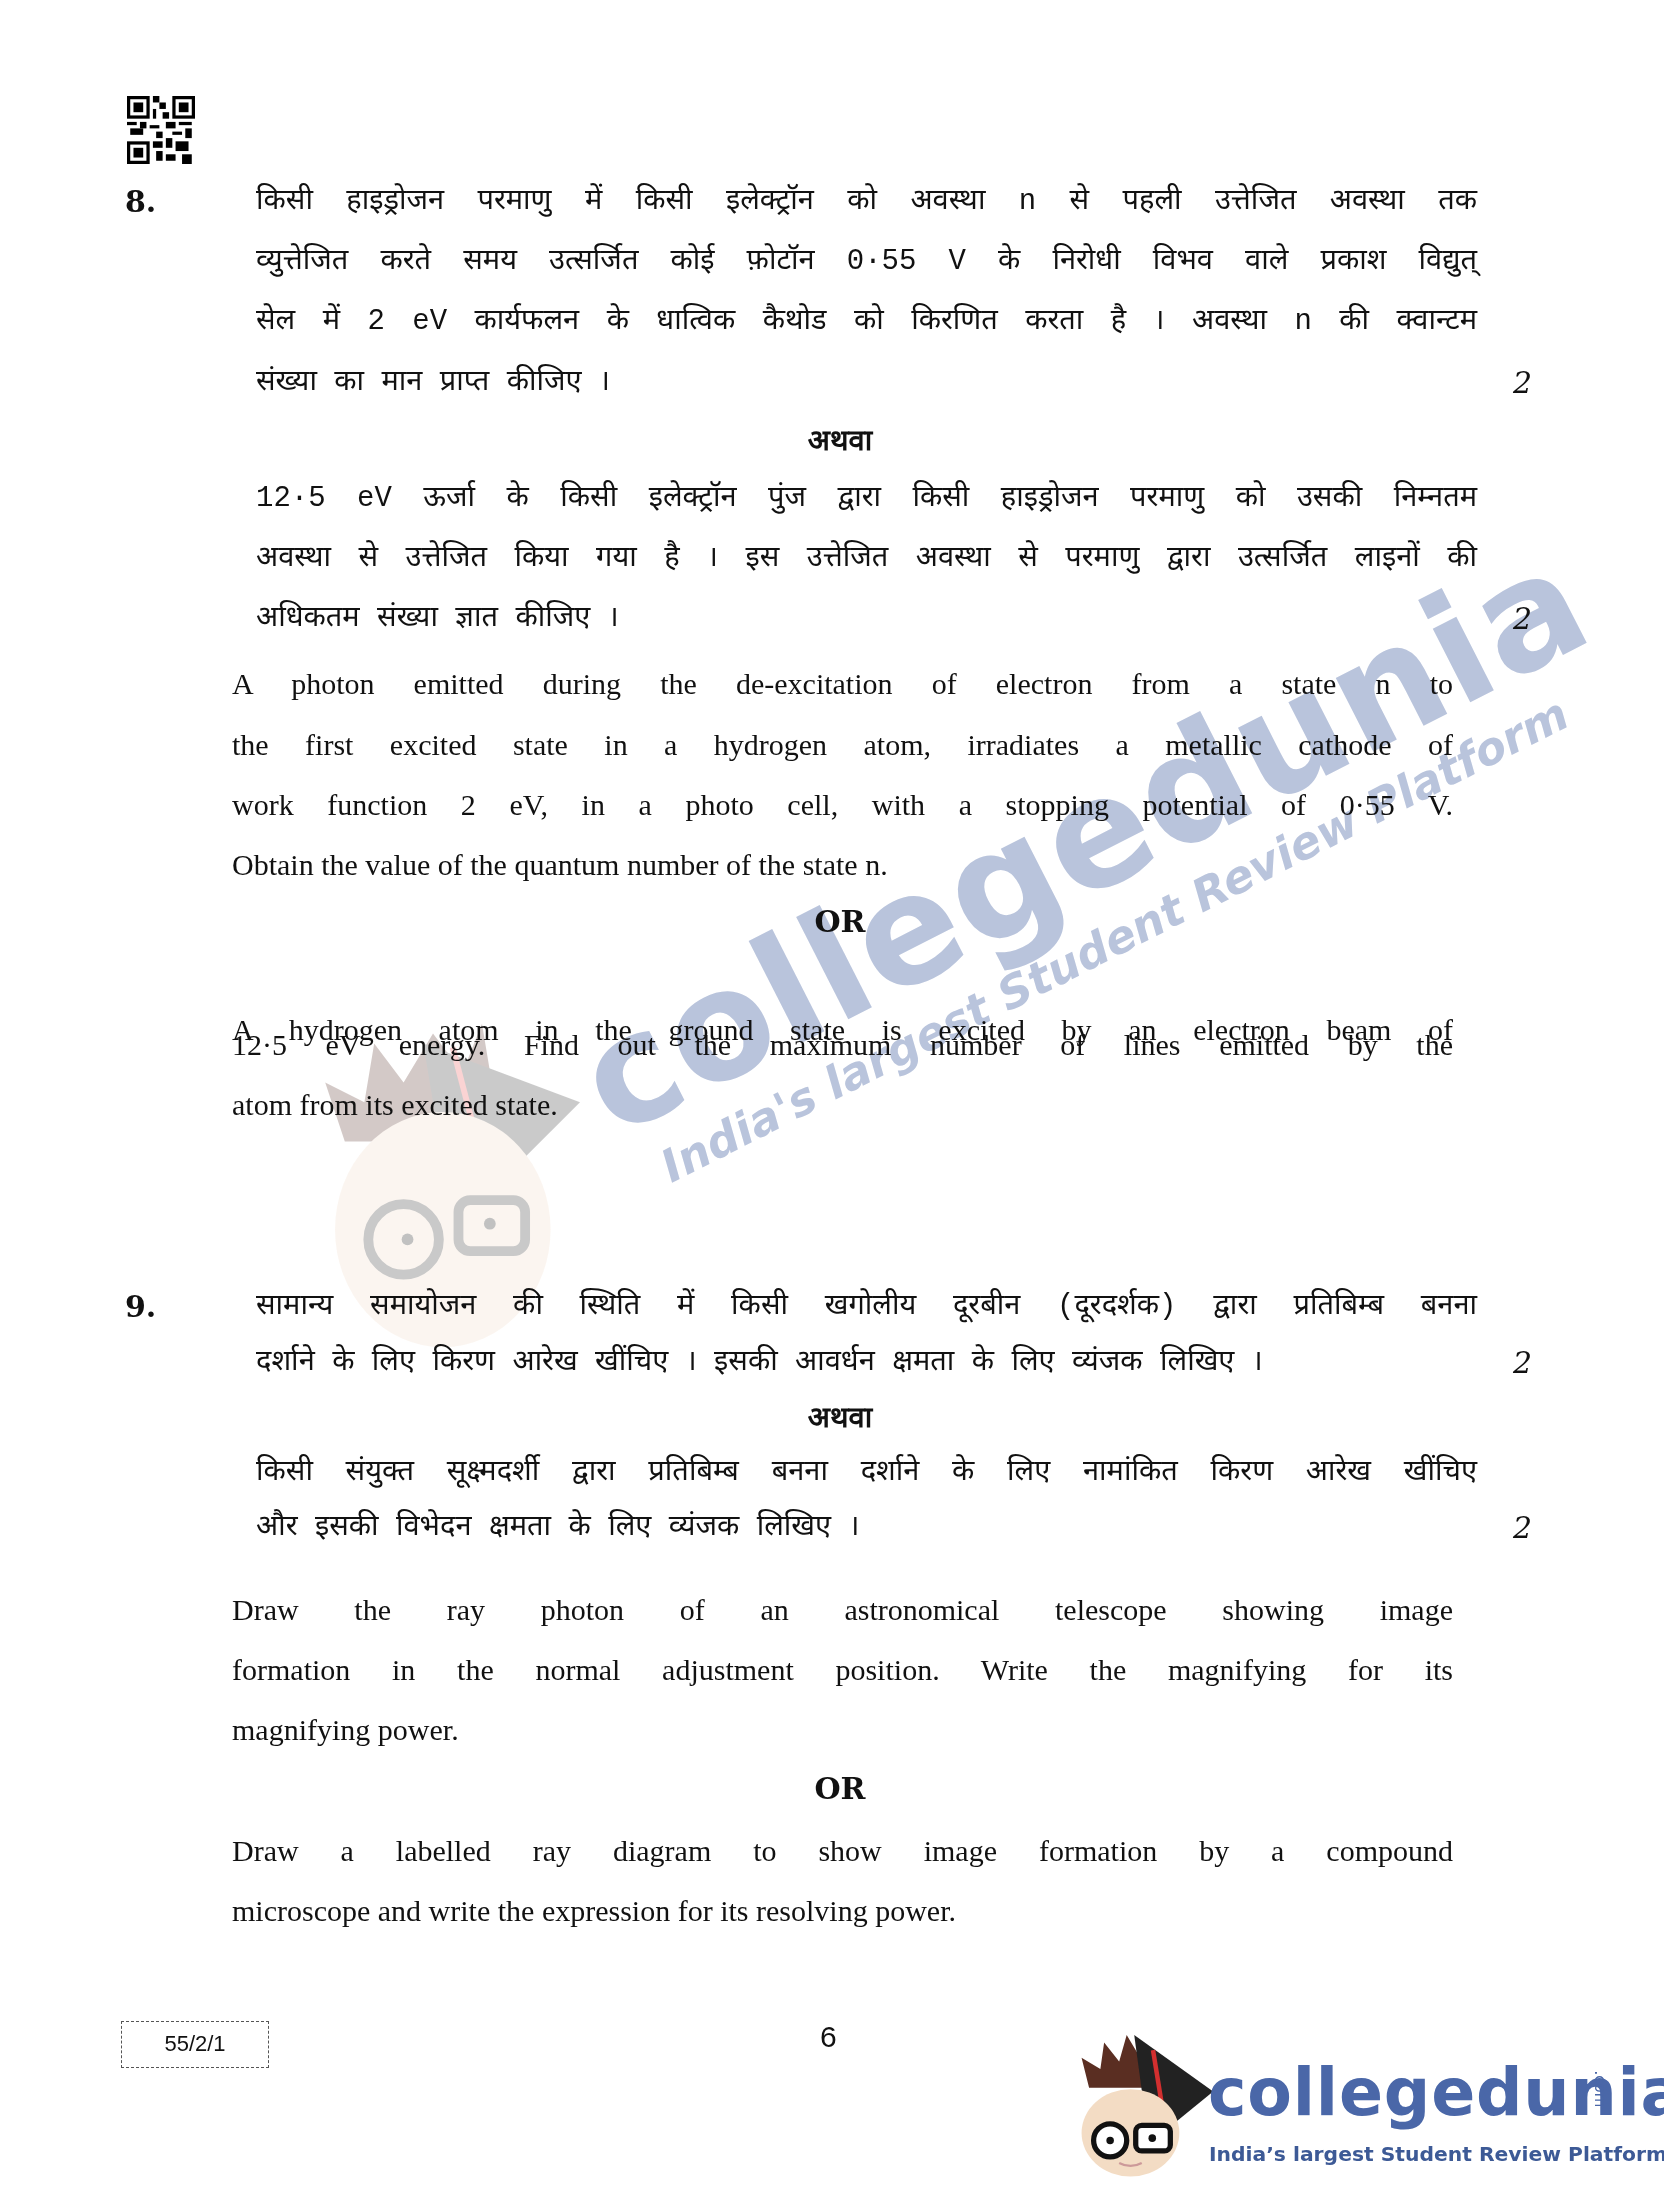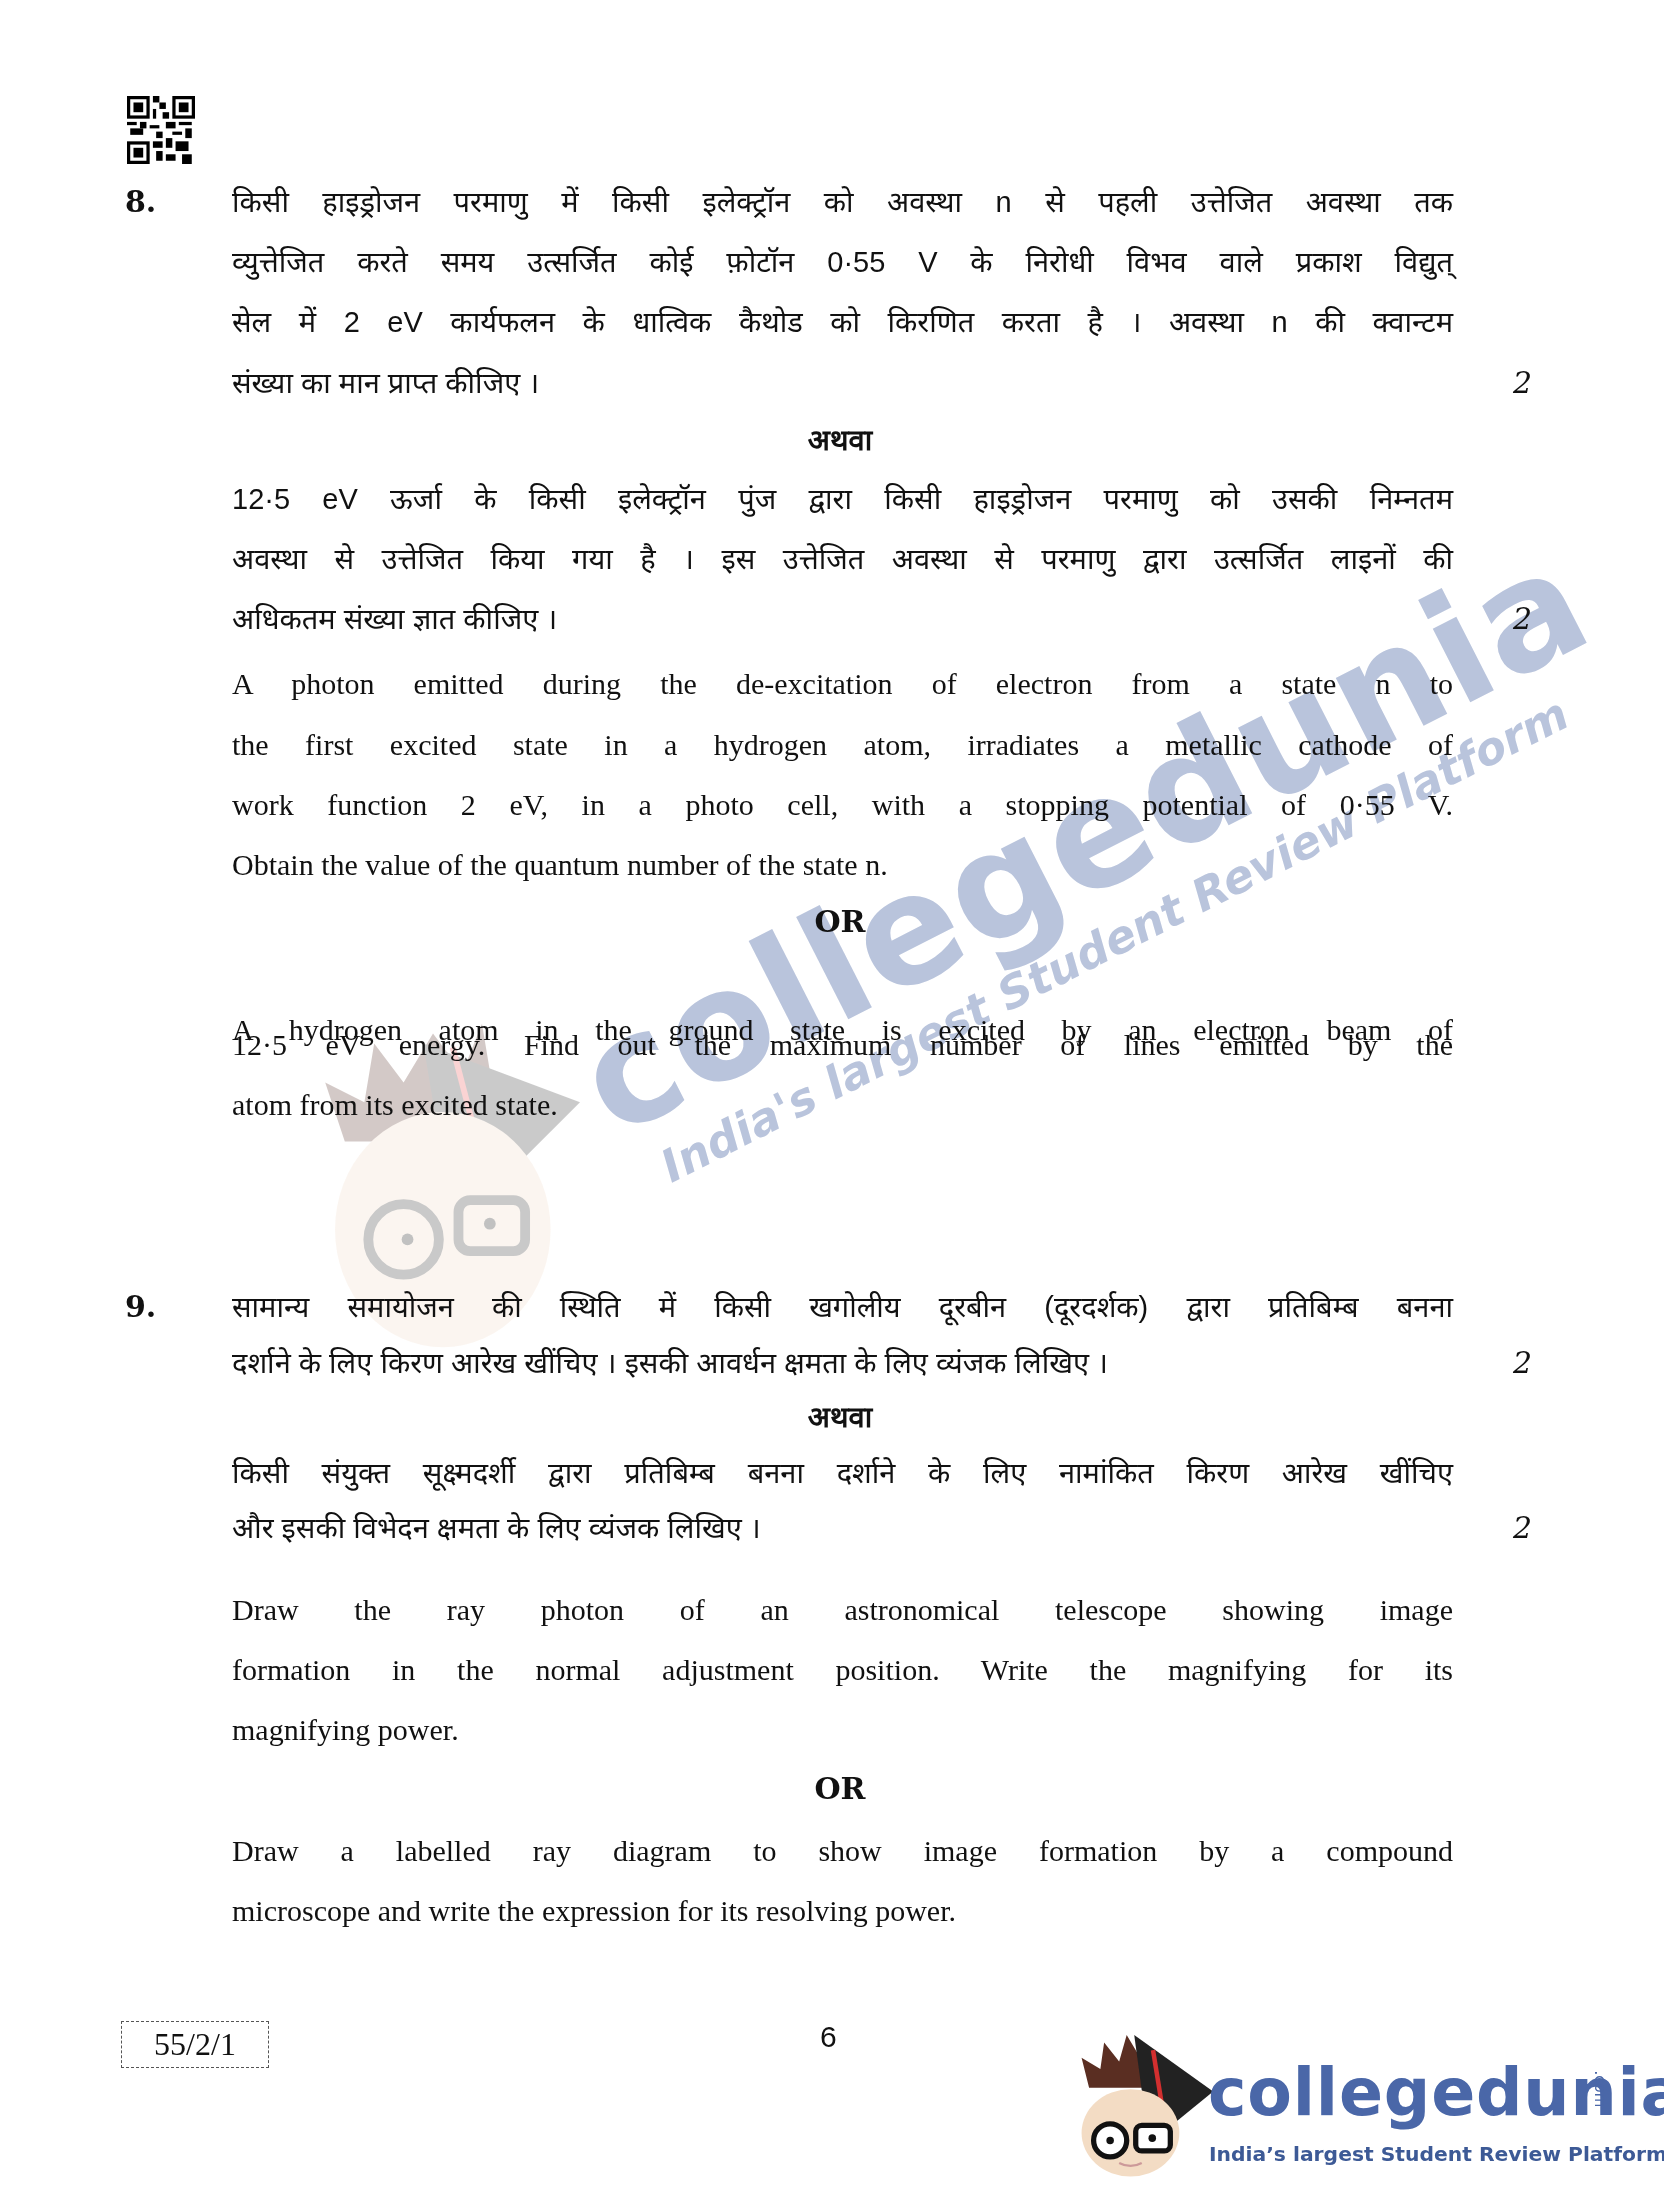--- a/index.html
+++ b/index.html
@@ -23,40 +23,40 @@
   }
   .wm-brand { font-size: 151px; font-weight: bold; letter-spacing: 1.5px; line-height: 1; }
   .wm-tag { font-size: 45px; font-weight: bold; font-style: italic; margin-left: 30px; }
 
   .content { position: relative; z-index: 1; }
   .line {
     position: absolute; left: 232px; width: 1221px;
     font-size: 30px; line-height: 36px; white-space: nowrap;
     text-align: justify; text-align-last: justify; font-family: Liberation Serif, serif;
   }
-  .hi { font-family: Liberation Sans, sans-serif; font-size: 29px; }
+  .hi { font-family: Liberation Mono, monospace; font-size: 29px; margin-left: 24px; }
   .last { text-align-last: left; }
   .qnum {
     position: absolute; left: 125px; font-size: 30px; font-weight: bold;
     font-family: "DejaVu Serif", serif;
   }
   .marks {
     position: absolute; left: 1513px; font-size: 30px; font-style: italic;
     font-family: "DejaVu Serif", serif;
   }
   .or-label {
     position: absolute; left: 0; width: 1665px; text-align: center;
     font-size: 30px; font-weight: bold; margin-left: 7.5px;
   }
   .or-hi { font-family: "DejaVu Sans", sans-serif; font-size: 29px; }
 
   .footer-code {
     position: absolute; left: 121px; top: 2021px; width: 148px; height: 47px;
     border: 0.8px dashed #555; box-sizing: border-box;
-    font-family: Liberation Serif, serif; font-size: 32px;
+    font-family: Liberation Sans, sans-serif; font-size: 22px;
     text-align: center; line-height: 44px;
   }
   .page-num {
     position: absolute; left: 820px; top: 2020px;
     font-family: "Liberation Sans", sans-serif; font-size: 30px;
   }
   .logo {
     position: absolute; left: 1051px; top: 2005px; width: 558px; height: 173px;
   }
   .logo-brand {

